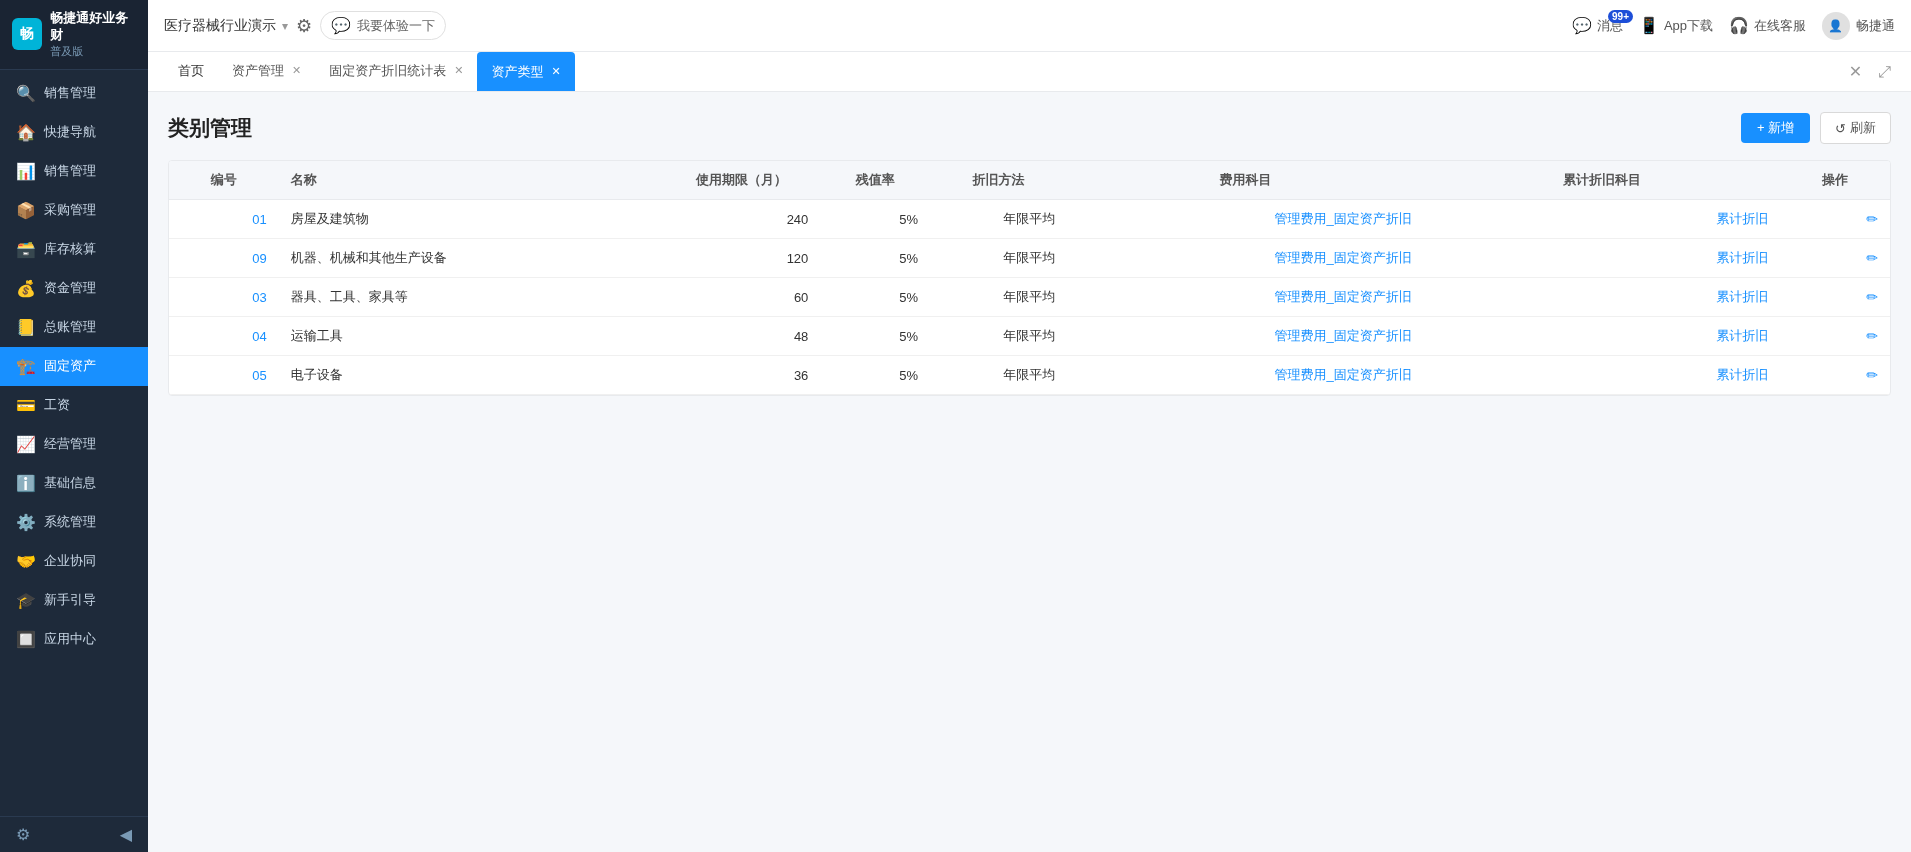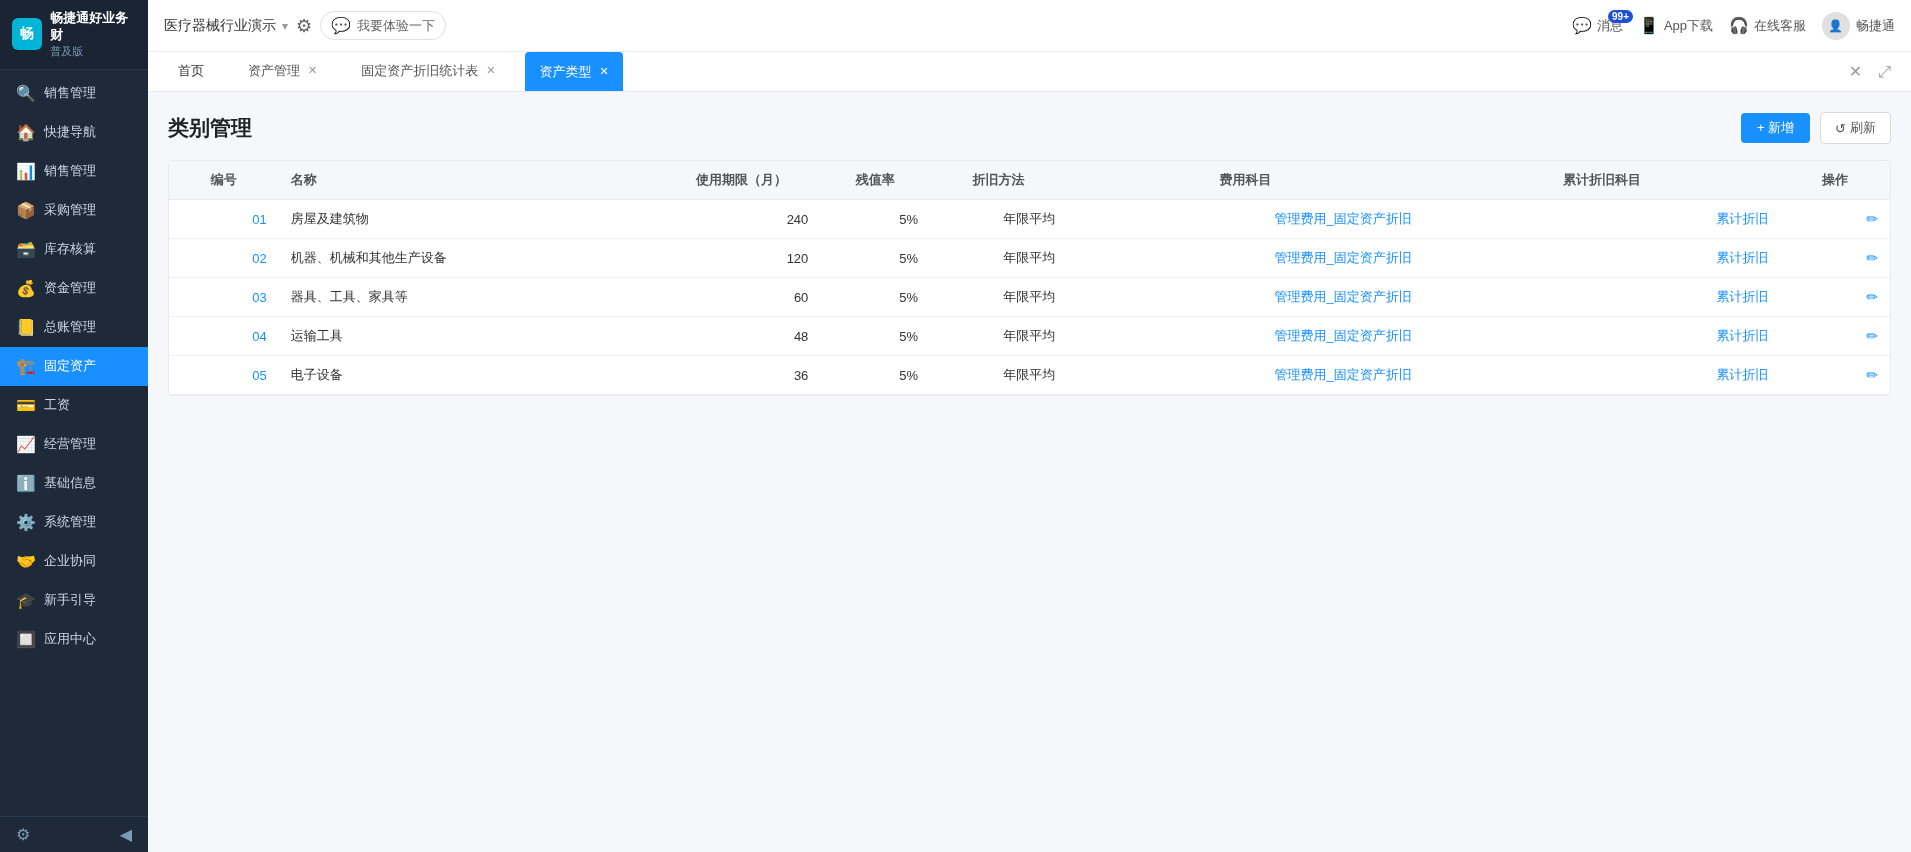--- a/index.html
+++ b/index.html
@@ -100,21 +100,21 @@
 
     
     .tabs-bar {
       background: #fff;
       border-bottom: 1px solid #e8eaed;
       display: flex;
       align-items: center;
       padding: 0 16px;
       height: 40px;
       flex-shrink: 0;
-      gap: 16px;
+      gap: 0;
     }
     .tab {
       display: flex; align-items: center; gap: 6px;
       padding: 0 14px;
       height: 100%;
       cursor: pointer;
       font-size: 13px;
       color: #555;
       border-bottom: 2px solid transparent;
       white-space: nowrap;
@@ -385,21 +385,21 @@
       <td style="color:#1890ff;">01</td>
       <td>房屋及建筑物</td>
       <td>240</td>
       <td>5%</td>
       <td>年限平均</td>
       <td style="color:#1890ff;">管理费用_固定资产折旧</td>
       <td style="color:#1890ff;">累计折旧</td>
       <td><span class="edit-icon">✏</span></td>
     </tr>
             <tr>
-      <td style="color:#1890ff;">02</td>
+      <td style="color:#1890ff;">09</td>
       <td>机器、机械和其他生产设备</td>
       <td>120</td>
       <td>5%</td>
       <td>年限平均</td>
       <td style="color:#1890ff;">管理费用_固定资产折旧</td>
       <td style="color:#1890ff;">累计折旧</td>
       <td><span class="edit-icon">✏</span></td>
     </tr>
             <tr>
       <td style="color:#1890ff;">03</td>

